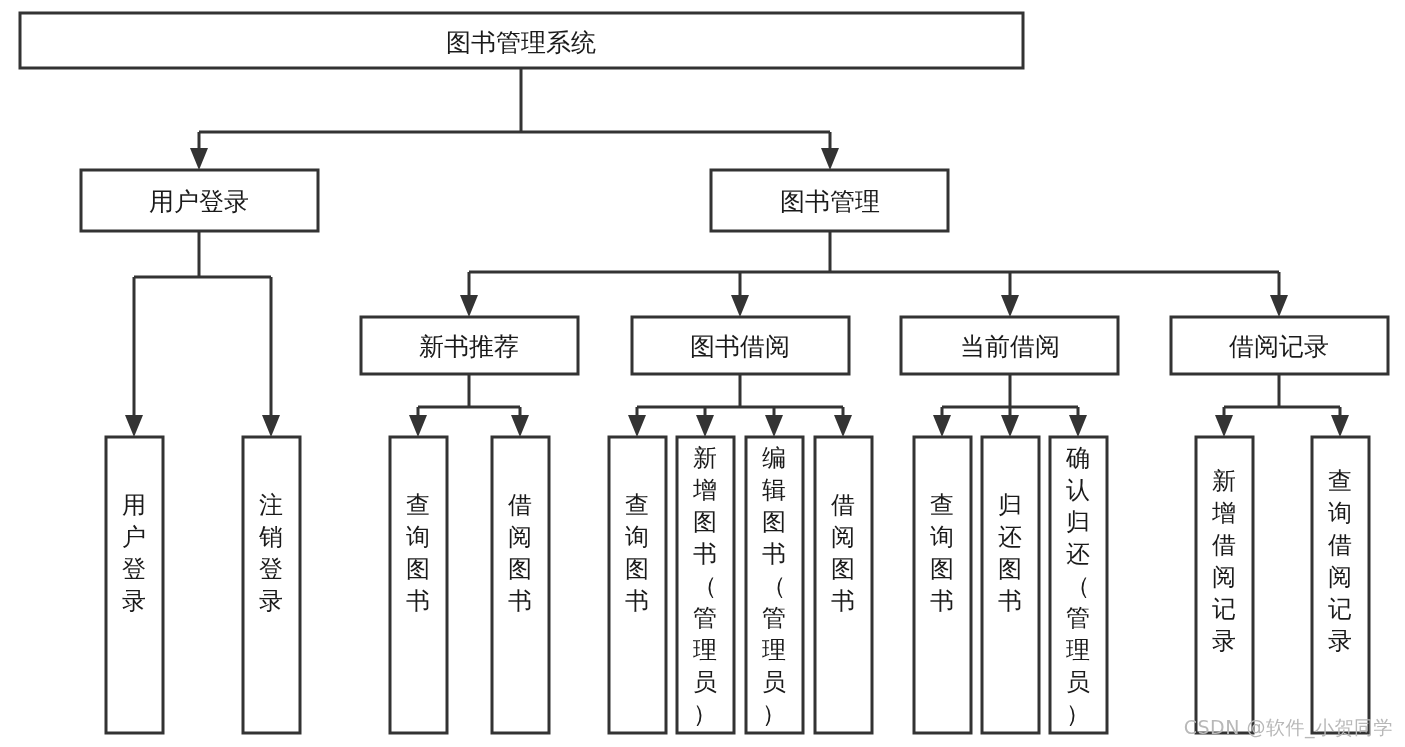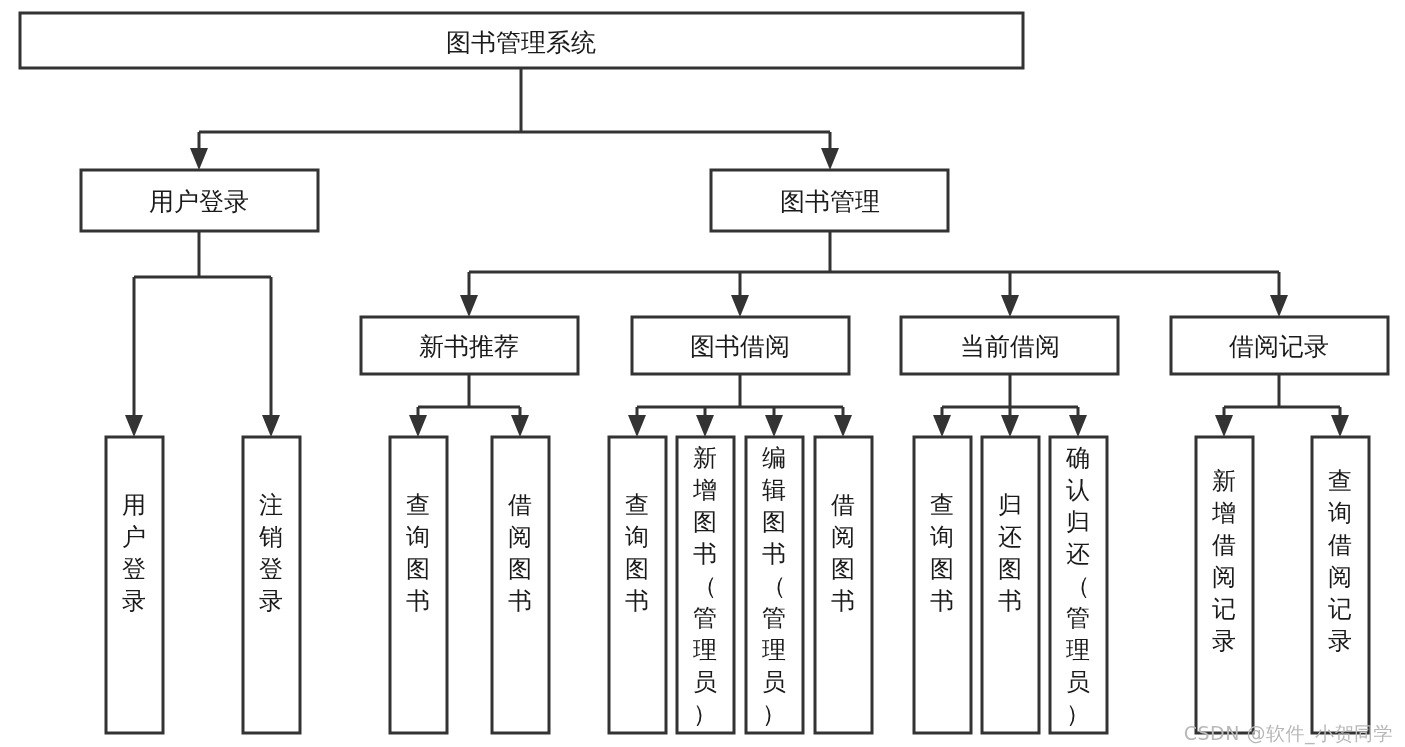--- a/index.html
+++ b/index.html
@@ -48,21 +48,21 @@
     stroke-width: 3;
     fill: none;
   }
   .arrow-head {
     fill: #333333;
     stroke: none;
   }
   .watermark {
     position: absolute;
     right: 12px;
-    bottom: 0;
+    bottom: 6px;
     color: #b8b8b8;
     font-size: 19px;
     font-family: "DejaVu Sans", "Liberation Sans", sans-serif;
     white-space: nowrap;
     letter-spacing: 0.5px;
     text-align: center;
   }
 </style>
 </head>
 <body>

